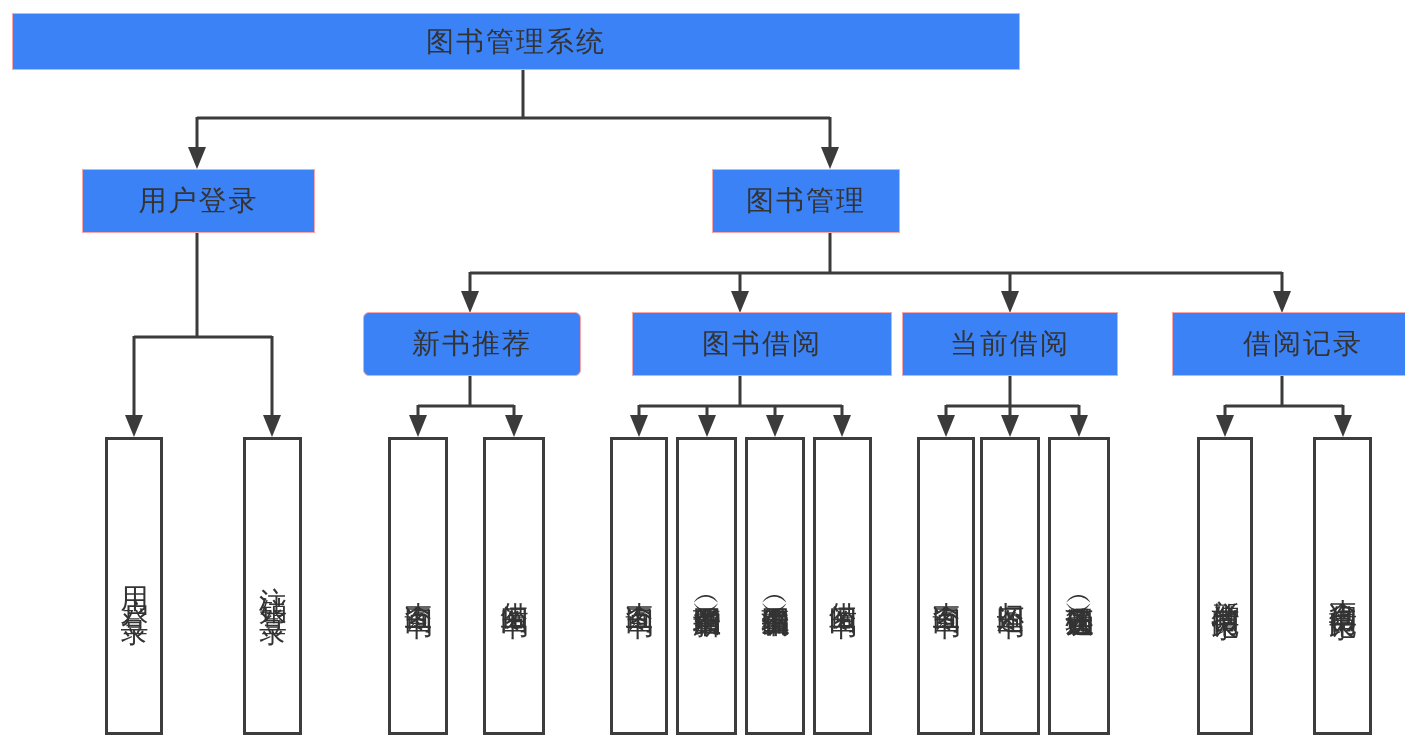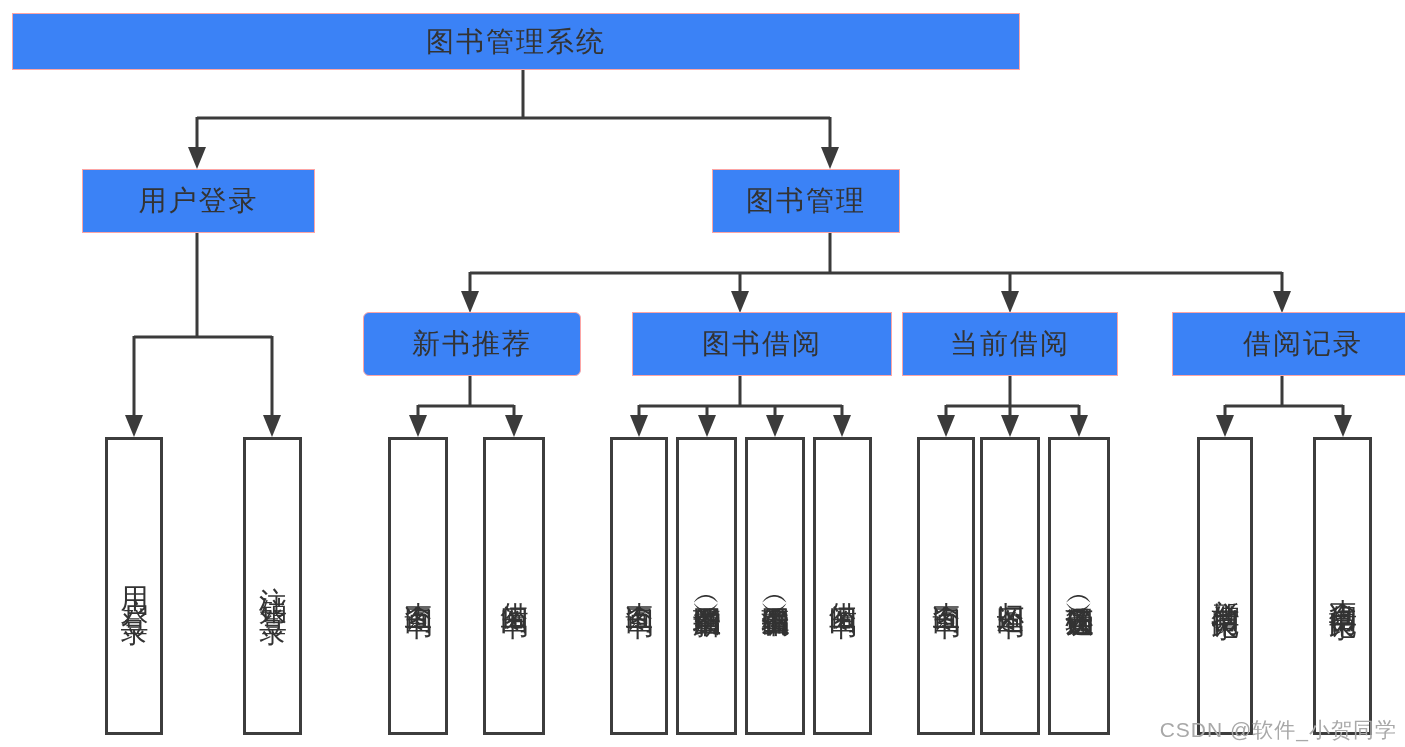--- a/index.html
+++ b/index.html
@@ -136,15 +136,14 @@
     <span class="vtext ls-tight">确认归还（管理员）</span>
   </div>
 
   <div class="leaf" style="left:1197px;width:56px;">
     <span class="vtext ls-norm">新增借阅记录</span>
   </div>
   <div class="leaf" style="left:1313px;width:59px;">
     <span class="vtext ls-norm">查询借阅记录</span>
   </div>
 
-  <div id="watermark">CSDN @软件_小贺同学</div>
 
 </div>
 
 </body></html>

